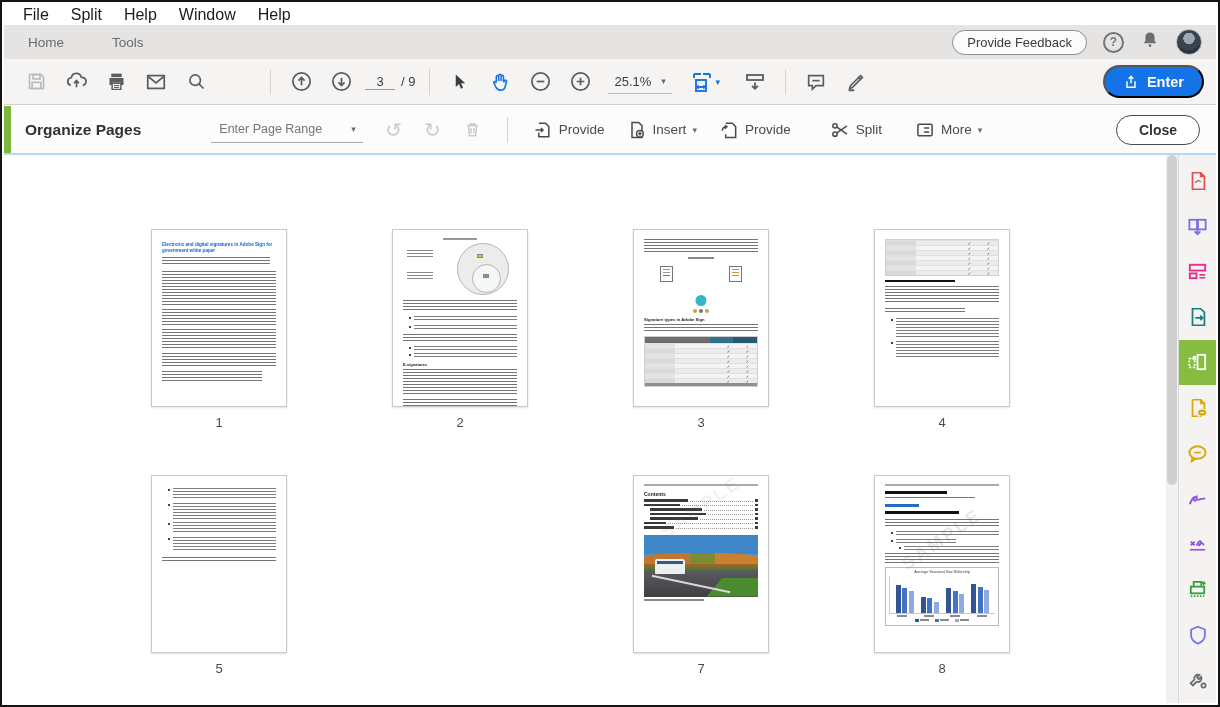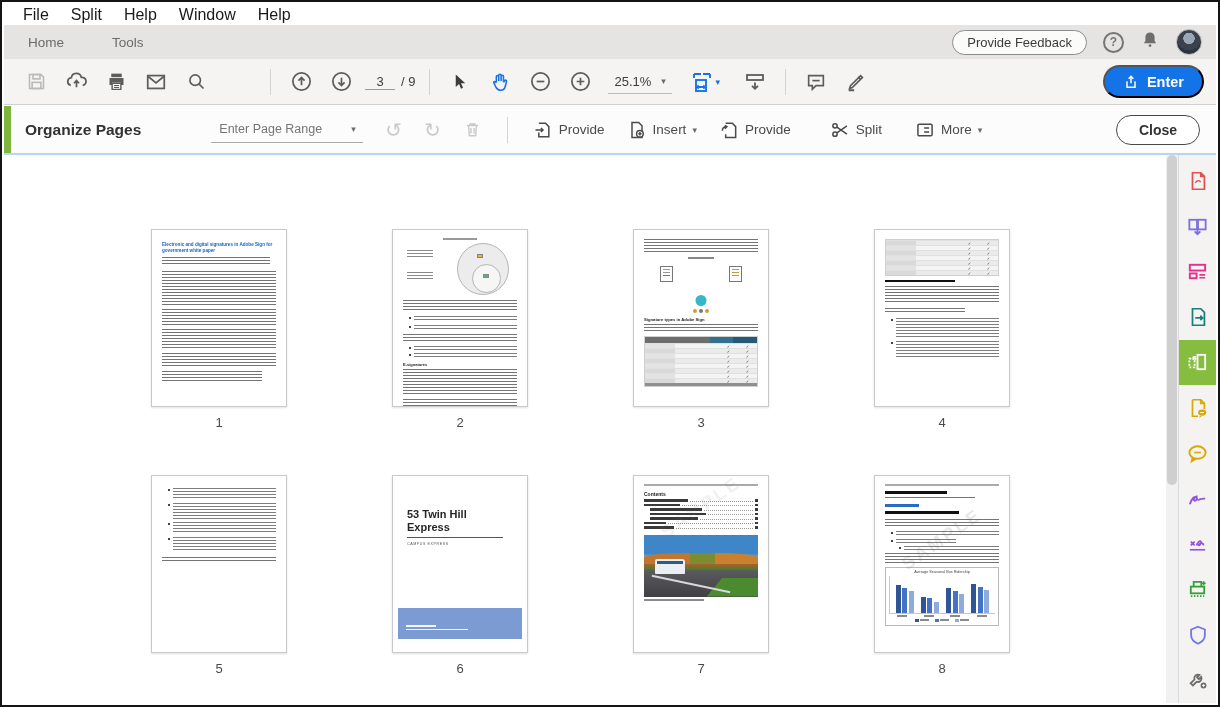--- a/index.html
+++ b/index.html
@@ -485,31 +485,20 @@
           </div>
         <div class="bullet-row">
             <span class="dot"></span>
             <span class="bl" style="height:14px;"></span>
           </div>
         <div class="para" style="height:6px; margin-top:6px;"></div>
       </div>
       <div class="thumb-num">5</div>
     </div>
 
-    <div class="thumb-cell" style="left:364px; top:320px;">
-      <div class="thumb">
-        <div class="p6-title">53 Twin Hill Express</div>
-        <div class="p6-sub">CAMPUS EXPRESS</div>
-        <div class="p6-band">
-            <i class="w1"></i>
-            <i class="w2"></i>
-          </div>
-      </div>
-      <div class="thumb-num">6</div>
-    </div>
 
     <div class="thumb-cell" style="left:605px; top:320px;">
       <div class="thumb">
         <div class="wm light" style="top:12%;">SAMPLE</div>
         <div class="p7-head"></div>
         <div class="mini-h p7-title">Contents</div>
         <div class="toc-row">
             <span class="lab" style="width:44px;"></span>
             <span class="lead"></span>
             <span class="pg"></span>

